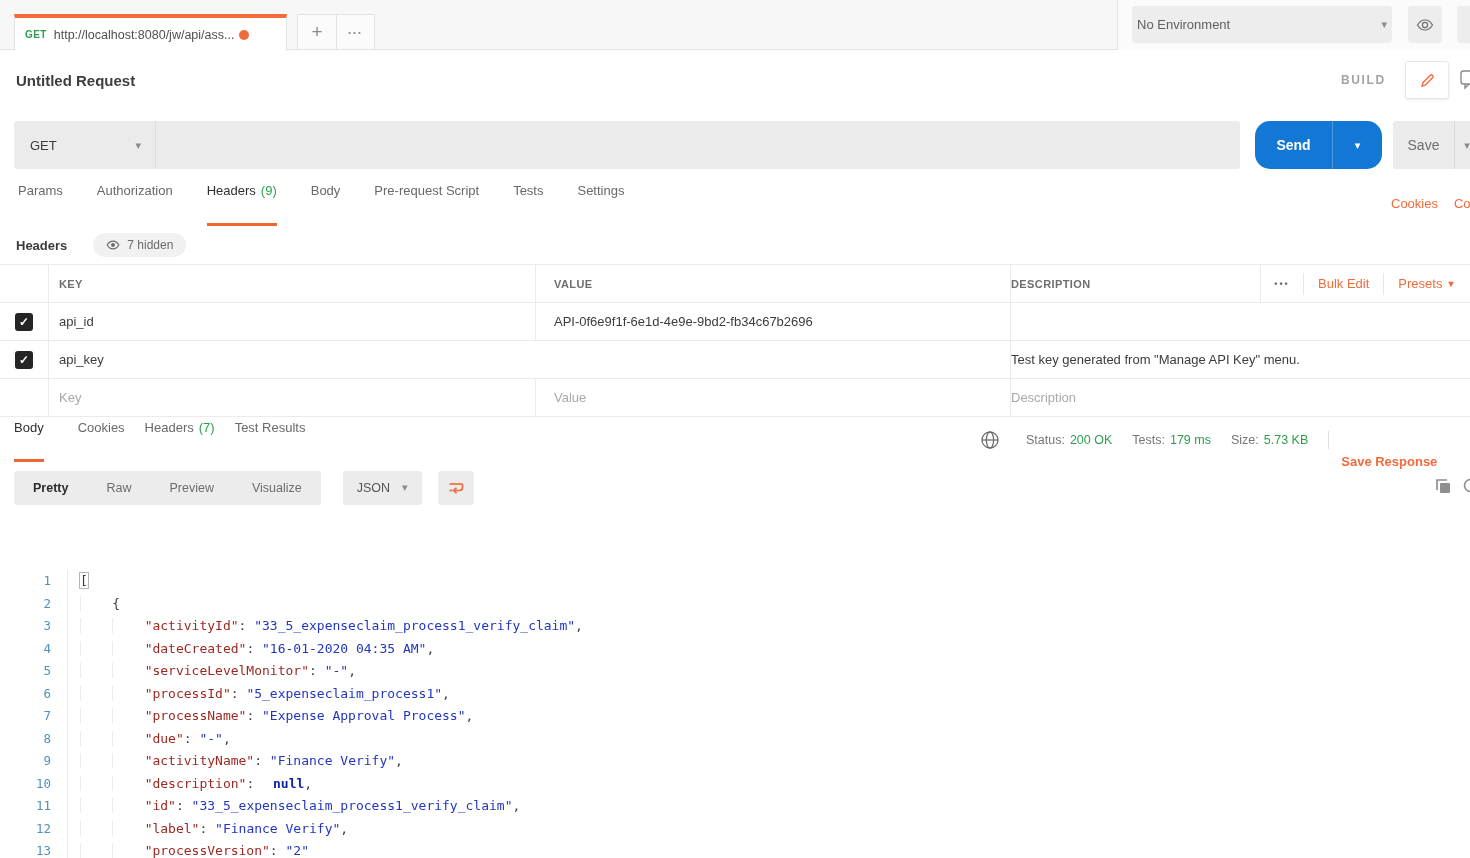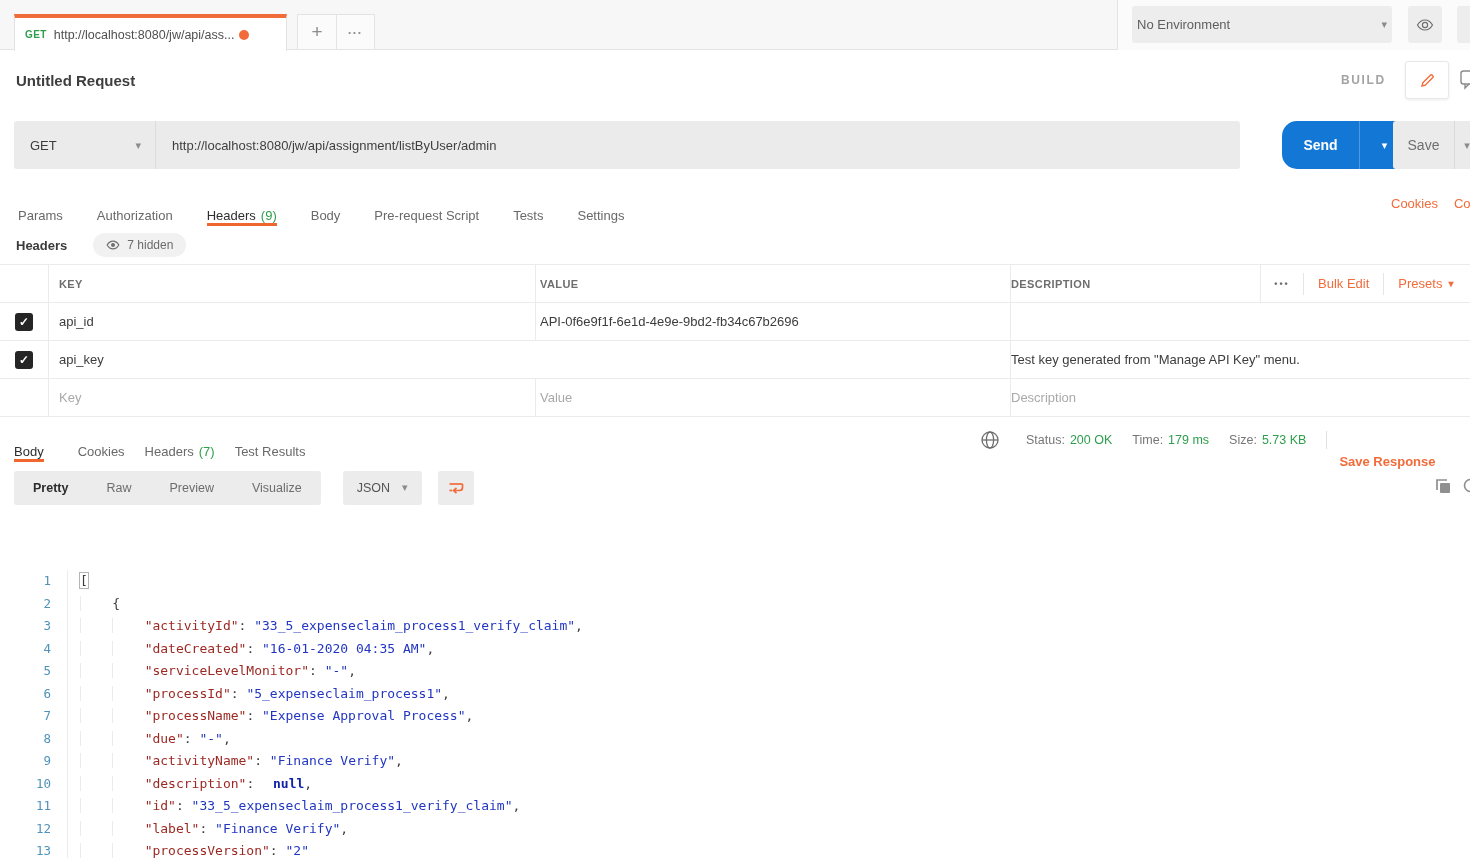--- a/index.html
+++ b/index.html
@@ -41,46 +41,46 @@
   .comment-btn{ position:absolute; left:1459px; top:18px; }
   
   .urlrow{ position:relative; height:70px; background:#fff; }
   .url-combo{ position:absolute; left:14px; top:11px; width:1226px; height:48px; background:#ebebeb; border-radius:3px;
     display:flex; align-items:center; }
   .method-box{ width:141px; height:100%; display:flex; align-items:center; padding:0 14px 0 16px;
     font-size:13px; color:#3c3c3c; }
   .method-box .env-caret{ font-size:11px; }
   .combo-div{ width:1px; height:100%; background:#dcdcdc; }
   .url-text{ padding-left:16px; font-size:13px; color:#3f3f3f; }
-  .send-btn{ position:absolute; left:1282px; top:11px; height:48px; display:flex; border-radius:15px; overflow:hidden; background:#1377d6; }
+  .send-btn{ position:absolute; left:1255px; top:11px; height:48px; display:flex; border-radius:15px; overflow:hidden; background:#1377d6; }
   .send-main{ width:77px; display:flex; align-items:center; justify-content:center; color:#fff; font-size:14px; font-weight:700; }
   .send-caret{ width:50px; display:flex; align-items:center; justify-content:center; border-left:1px solid rgba(255,255,255,.25);
     color:#fff; font-size:11px; }
   .save-btn{ position:absolute; left:1393px; top:11px; height:48px; width:86px; display:flex; border-radius:3px; background:#ebebeb; }
   .save-main{ width:61px; display:flex; align-items:center; justify-content:center; color:#6f6f6f; font-size:14px; }
   .save-caret{ flex:1; display:flex; align-items:center; justify-content:center; border-left:1px solid #dadada; color:#8b8b8b; font-size:11px; }
   
   .reqtabs{ position:relative; height:46px; display:flex; align-items:stretch; padding-left:18px; }
-  .rtab{ display:flex; align-items:flex-end; margin-right:34px; font-size:13px; color:#696969; border-bottom:3px solid transparent; padding-top:3px; }
+  .rtab{ display:flex; align-items:flex-start; margin-right:34px; font-size:13px; color:#696969; border-bottom:3px solid transparent; padding-top:3px; }
   .rtab.active{ color:#2e2e2e; border-bottom-color:#f0662f; }
   .rtab .cnt{ color:#2e9e4c; margin-left:5px; }
   .cookies-code{ position:absolute; left:1391px; top:0; height:100%; display:flex; align-items:center; gap:16px;
     color:#f26b3a; font-size:13px; }
   
   .hdrtitle{ height:38px; display:flex; align-items:center; padding-left:16px; }
   .hdrtitle .t{ font-size:13px; font-weight:600; color:#3b3b3b; }
   .pill{ margin-left:26px; background:#f1f1f1; border-radius:20px; padding:5px 13px; display:flex; align-items:center; gap:7px;
     font-size:12px; color:#6b6b6b; }
   
   .tbl{ border-top:1px solid #ebebeb; }
   .trow{ position:relative; display:grid; grid-template-columns:48px 487px 475px 250px 1fr; height:38px;
     border-bottom:1px solid #ebebeb; align-items:center; font-size:13px; color:#3c3c3c; }
   .trow > .c{ height:100%; display:flex; align-items:center; }
   .c.k{ border-left:1px solid #ebebeb; padding-left:10px; }
-  .c.v{ border-left:1px solid #ebebeb; padding-left:4px;text-align:right; }
+  .c.v{ border-left:1px solid #ebebeb; padding-left:18px;text-align:right; }
   .c.d{ border-left:1px solid #ebebeb; grid-column:4 / 6; }
   .trow.head{ color:#6e6e6e; }
   .trow.head .c{ font-size:11px; font-weight:700; letter-spacing:.4px; }
   .trow.head .c.d{ grid-column:4 / 5; }
   .c.act{ border-left:1px solid #ebebeb; display:flex; align-items:center; height:100%; }
   .more-dots{ width:42px; text-align:center; color:#6b6b6b; font-size:9px; letter-spacing:2px; }
   .vsep{ width:1px; height:22px; background:#e6e6e6; }
   .lnk{ color:#f26b3a; font-size:13px; font-weight:400; letter-spacing:0; padding:0 14px; }
   .lnk-caret{ color:#f26b3a; font-size:10px; margin-left:-8px; }
   .cb{ width:18px; height:18px; background:#252525; border-radius:3px; margin:0 auto;
@@ -173,21 +173,20 @@
     </div>
   </div>
 
   <div class="urlrow">
     <div class="url-combo">
       <div class="method-box">
         <span>GET</span>
         <span class="env-caret">▾</span>
       </div>
       <div class="combo-div"></div>
-      <div class="url-text">http://localhost:8080/jw/api/assignment/listByUser/admin</div>
     </div>
     <div class="send-btn">
       <div class="send-main">Send</div>
       <div class="send-caret">
           <span>▾</span>
         </div>
     </div>
     <div class="save-btn">
       <div class="save-main">Save</div>
       <div class="save-caret">
@@ -291,21 +290,21 @@
     <div class="resp-meta">
       <span class="globe">
         <svg width="20" height="20" viewBox="0 0 20 20">
           <circle cx="10" cy="10" r="8" fill="none" stroke="#6e6e6e" stroke-width="1.3"></circle>
           <ellipse cx="10" cy="10" rx="3.6" ry="8" fill="none" stroke="#6e6e6e" stroke-width="1.3"></ellipse>
           <line x1="2" y1="10" x2="18" y2="10" stroke="#6e6e6e" stroke-width="1.3"></line>
         </svg>
       </span>
       <span class="lab">Status:</span>
       <span class="val">200 OK</span>
-      <span class="lab">Time:</span>
+      <span class="lab">Tests:</span>
       <span class="val">179 ms</span>
       <span class="lab">Size:</span>
       <span class="val">5.73 KB</span>
       <span class="meta-div"></span>
       <span class="save-resp">Save Response</span>
     </div>
   </div>
 
   <div class="resp-toolbar">
     <div class="seg">

